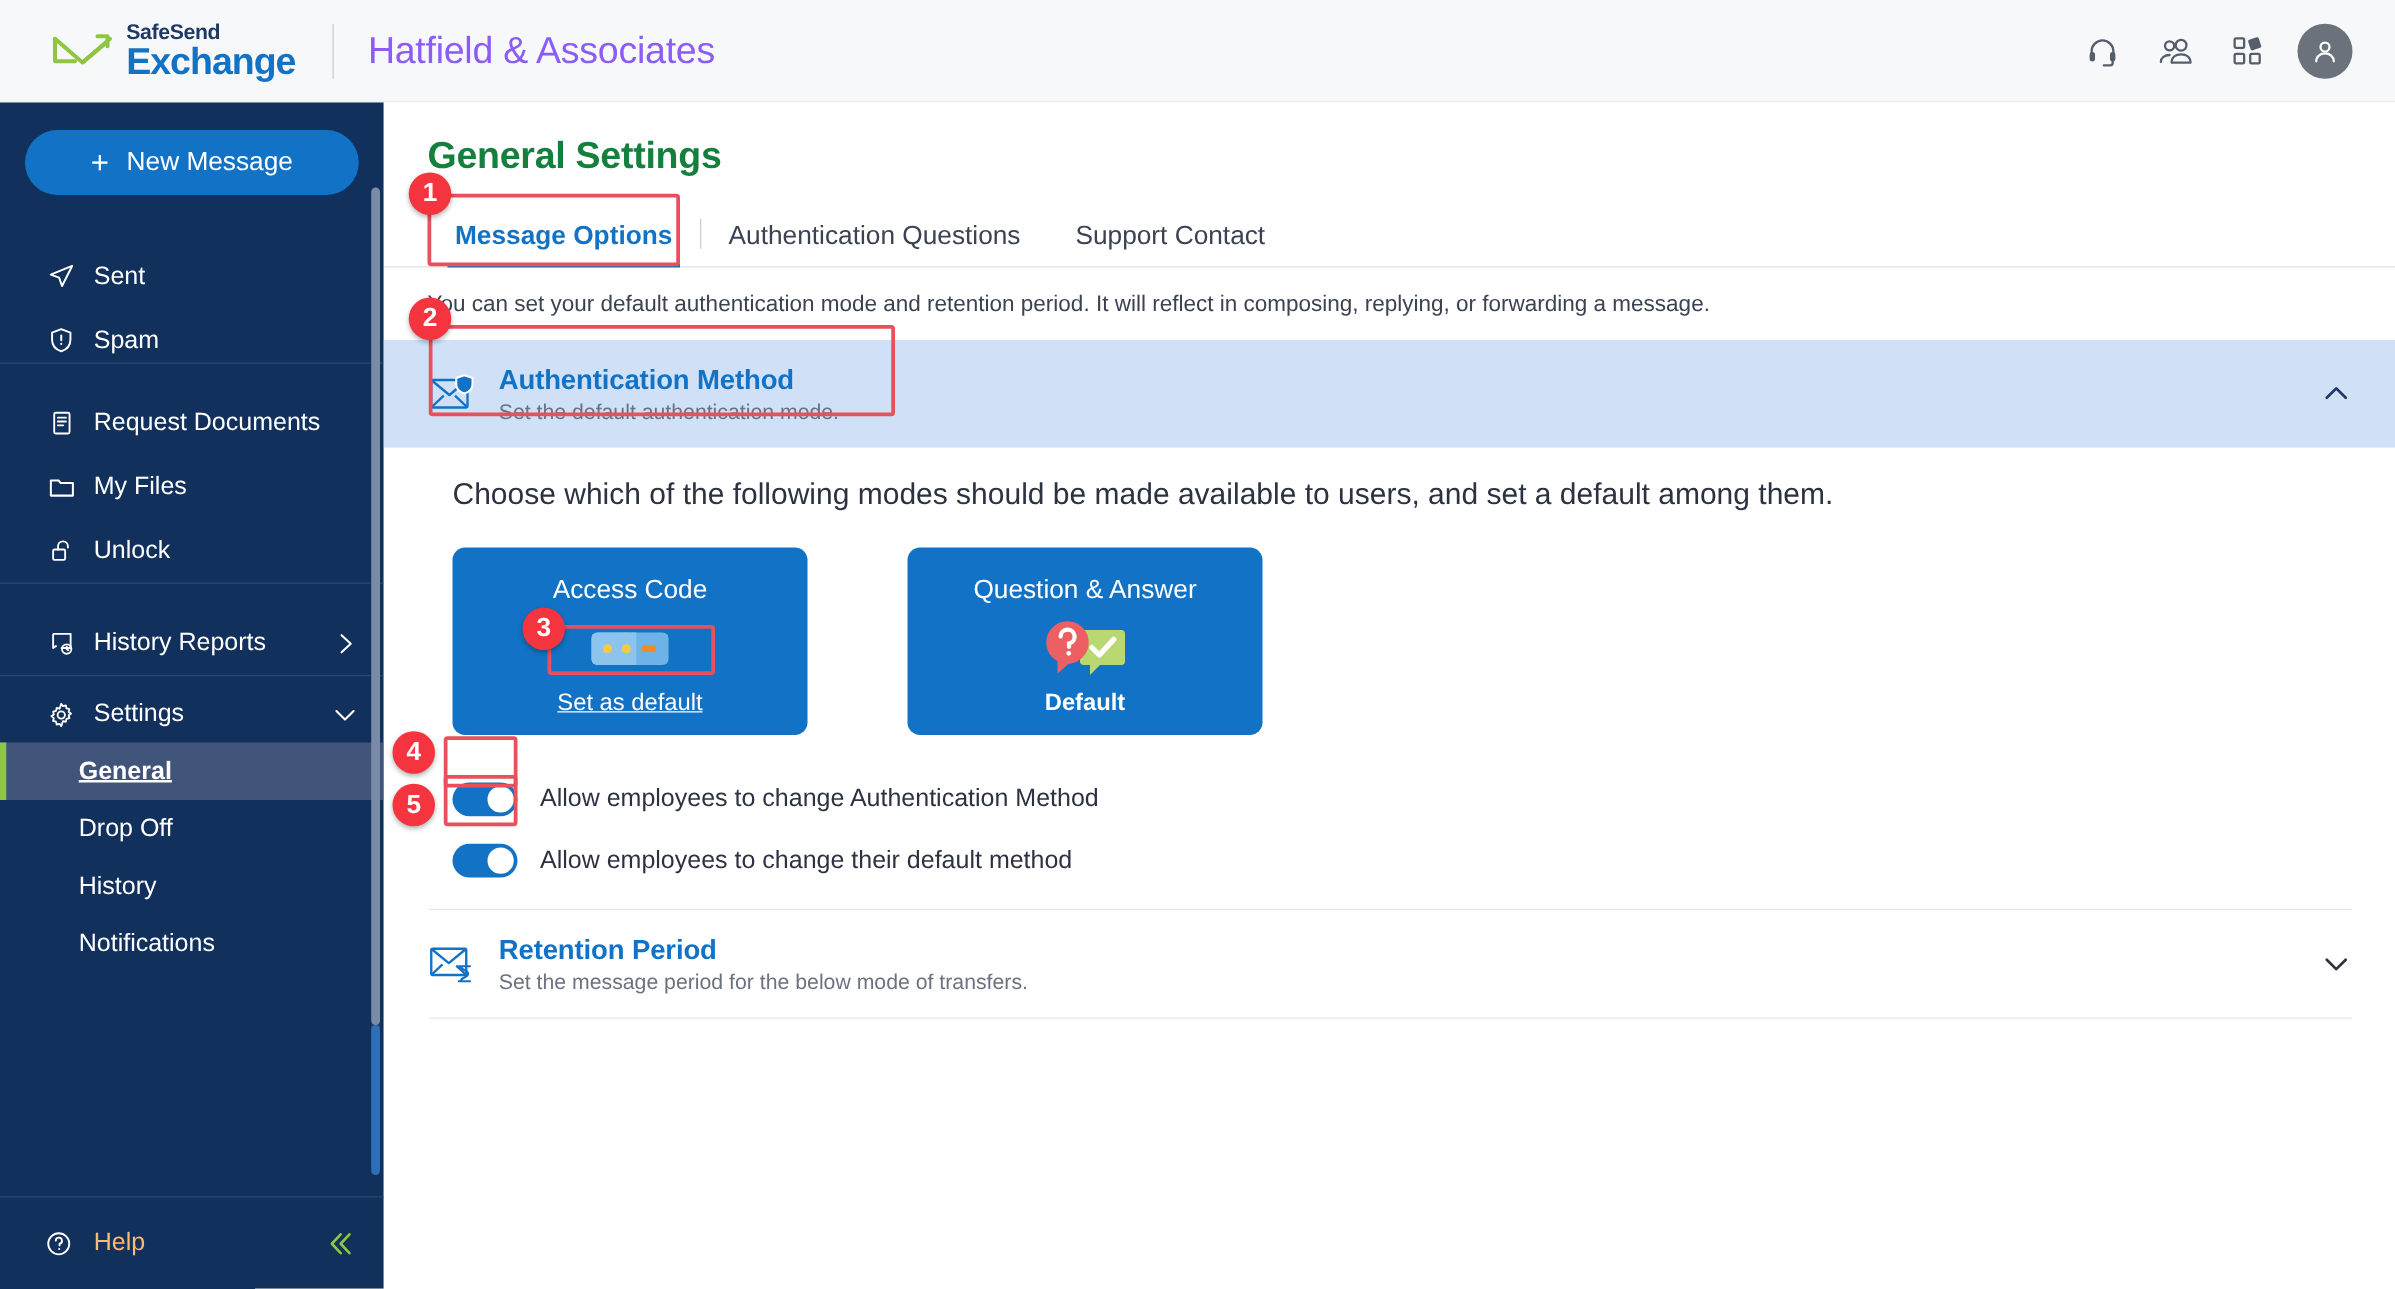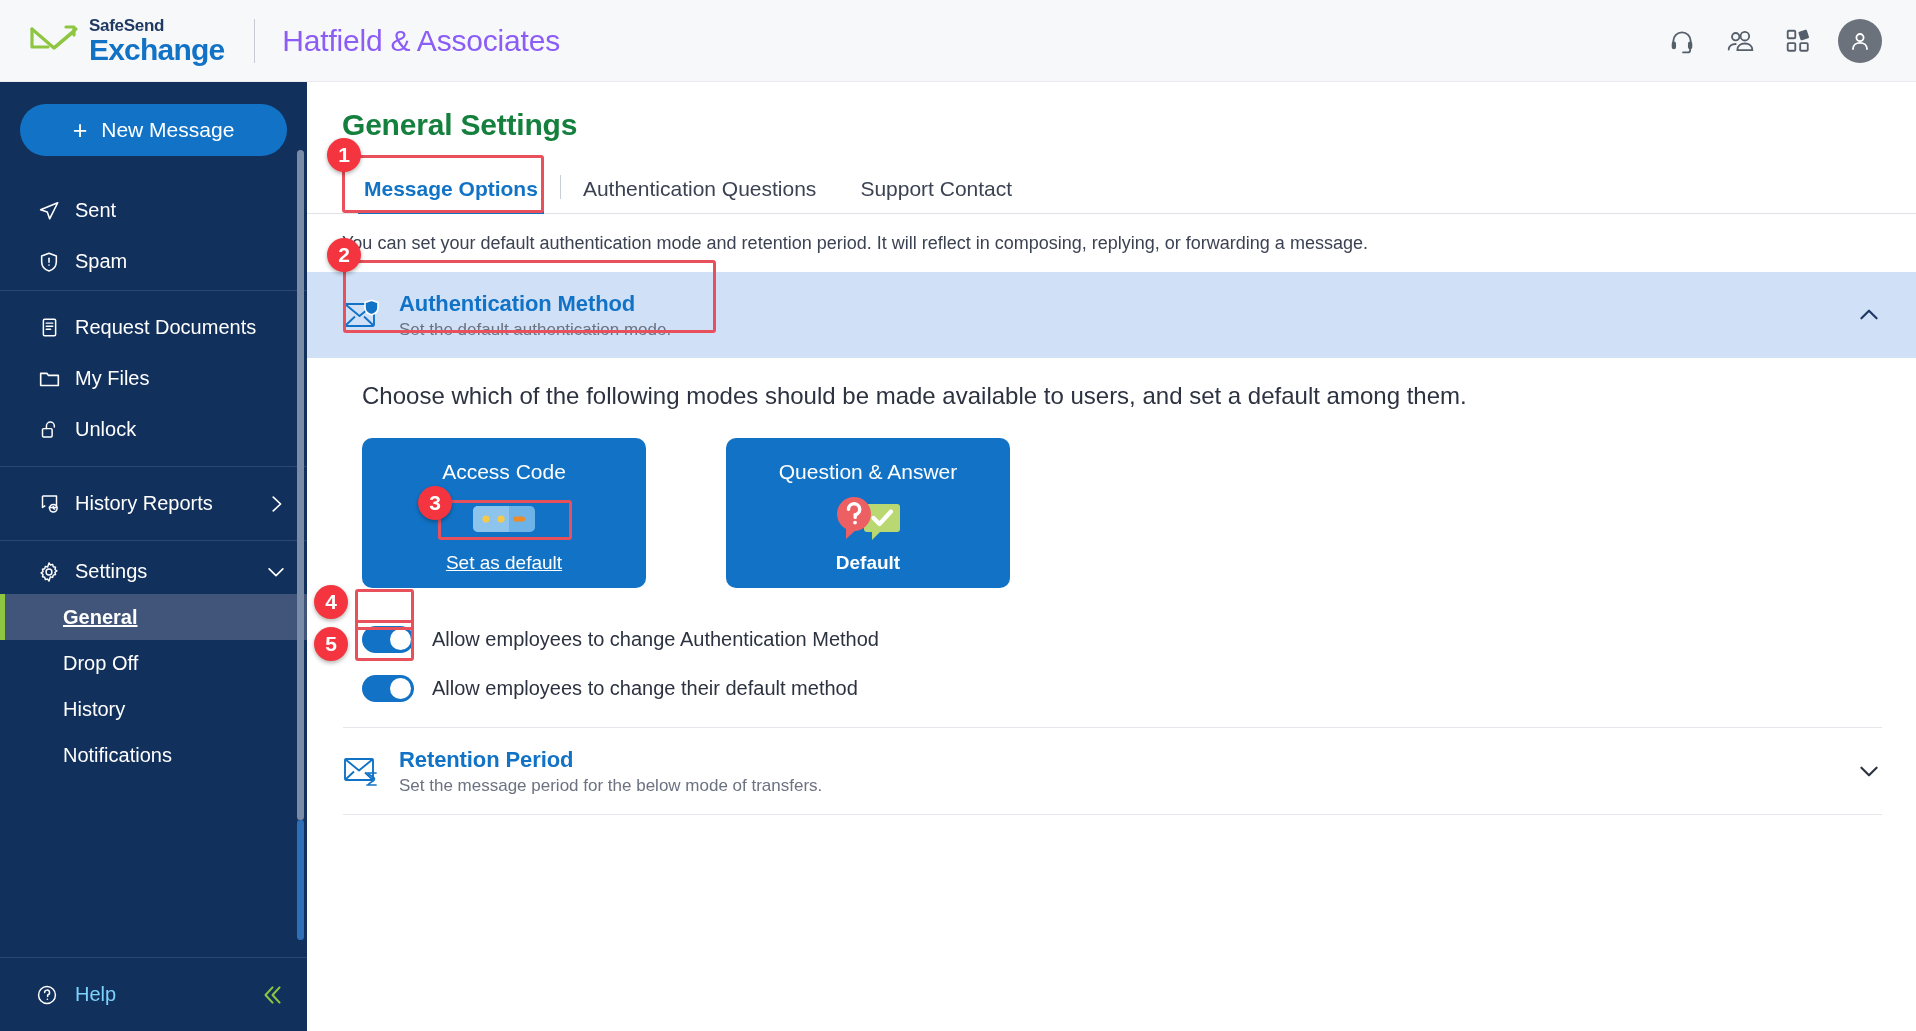--- a/index.html
+++ b/index.html
@@ -9,21 +9,21 @@
     background: #ffffff; overflow: hidden;
   }
   #app { position: relative; width: 1916px; height: 1031px; }
 
   
   .topbar {
     position: absolute; top: 0; left: 0; width: 1916px; height: 82px;
     background: #f7f8fa; display: flex; align-items: center;
     border-bottom: 1px solid #e8eaee;
   }
-  .brand { display: flex; padding-left: 28px; }
+  .brand { display: flex; align-items: center; padding-left: 40px; }
   .logo-mark { width: 52px; height: 44px; margin-right: 9px; }
   .logo-text { line-height: 1; }
   .logo-text .l1 {
     font-size: 17px; font-weight: bold; color: #1f3864; letter-spacing: -0.3px;
     display: block; margin-bottom: 1px;
   }
   .logo-text .l2 {
     font-size: 30px; font-weight: bold; color: #1273c6;
     letter-spacing: -0.8px; display: block;
   }
@@ -58,21 +58,21 @@
     display: flex; align-items: center; justify-content: center;
     cursor: pointer; gap: 14px;
   }
   .new-msg-btn .plus { font-size: 25px; font-weight: 300; line-height: 1; }
   .nav-group { border-bottom: 1px solid #2b4673; }
   .nav-item {
     display: flex; align-items: center; height: 45px;
     padding: 0 20px 0 36px; color: #ffffff; font-size: 20px;
     cursor: pointer; position: relative;
   }
-  .nav-group .nav-item { margin: 6px 0; }
+  .nav-group .nav-item { margin: 6px 0; align-items: flex-end; }
   .nav-item .ico {
     width: 26px; height: 24px; margin-right: 13px; display: flex;
     align-items: center; justify-content: center; flex: 0 0 26px;
   }
   .nav-item .chev-r { margin-left: auto; display: flex; align-items: center; }
   .sub-item {
     display: flex; align-items: center; height: 46px;
     padding-left: 63px; color: #ffffff; font-size: 20px; cursor: pointer;
     position: relative;
   }
@@ -81,21 +81,21 @@
   }
   .sub-item.active::before {
     content: ""; position: absolute; left: 0; top: 0;
     width: 5px; height: 100%; background: #8ec641;
   }
   .sb-footer {
     border-top: 1px solid #2b4673; height: 74px; display: flex;
     align-items: center; padding: 0 22px 0 36px;
   }
   .sb-footer .ico { width: 26px; margin-right: 13px; display:flex; align-items:center; }
-  .sb-footer .lbl { color: #7dd3fc; font-size: 20px; }
+  .sb-footer .lbl { color: #fdba74; font-size: 20px; }
   .collapse-btn {
     margin-left: auto; color: #8ec641; cursor: pointer;
     display: flex; align-items: center;
   }
   .sb-scrollbar {
     position: absolute; right: 3px; top: 68px; width: 7px; height: 790px;
     background: rgba(255,255,255,0.08); border-radius: 4px;
   }
   .sb-scrollbar .thumb {
     position: absolute; top: 0; left: 0; width: 7px; height: 670px;

